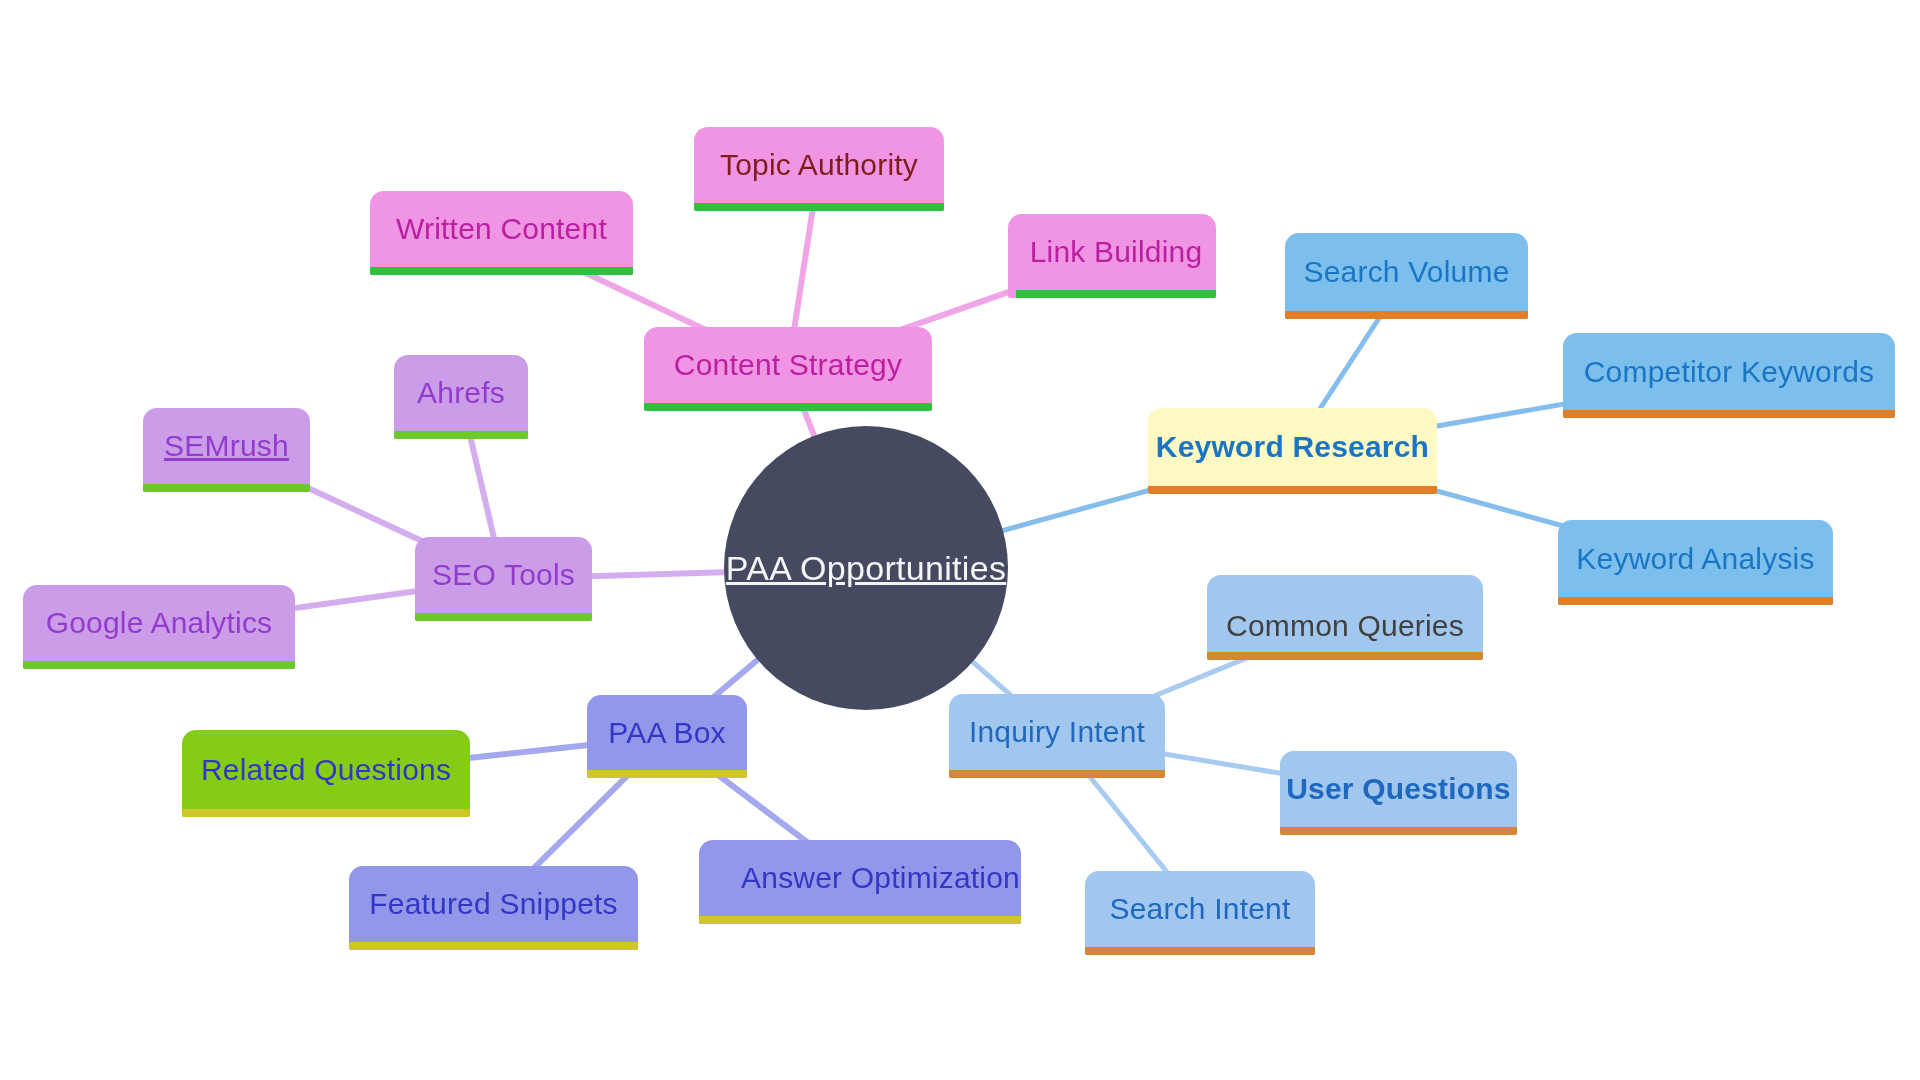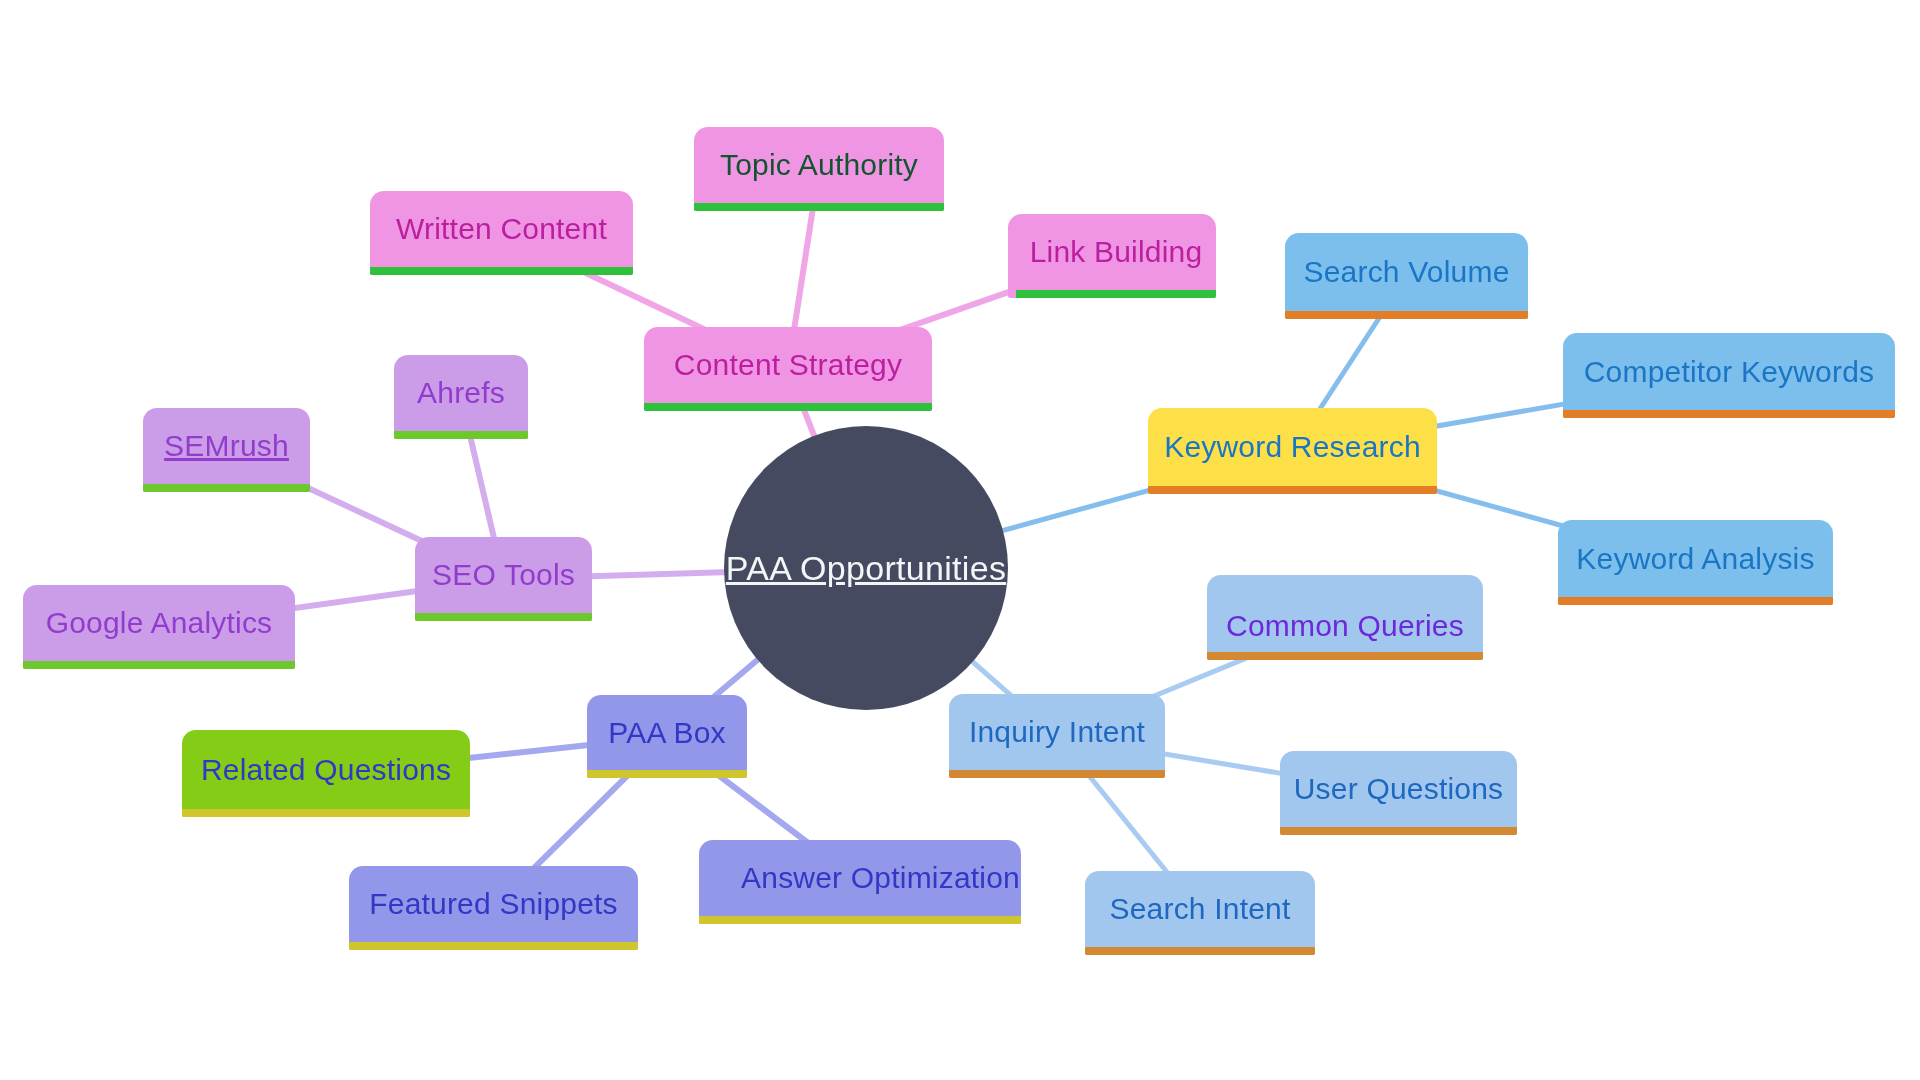--- a/index.html
+++ b/index.html
@@ -72,21 +72,21 @@
       <line x1="667" y1="736.5" x2="860" y2="882" stroke="#A4A8EE" stroke-width="6" stroke-linecap="round"></line>
     </svg>
   <div id="nodes">
       <div class="node" style="left: 644px; top: 327px; width: 288px; height: 84px; background: rgb(240, 149, 228);">
         <div class="label-area" style="color: rgb(187, 31, 160);">
           <span>Content Strategy</span>
         </div>
         <div class="bar" style="background: rgb(45, 193, 60);"></div>
       </div>
       <div class="node" style="left: 694px; top: 127px; width: 250px; height: 84px; background: rgb(240, 149, 228);">
-        <div class="label-area" style="color: #14532d;">
+        <div class="label-area" style="color: #7f1d1d;">
           <span>Topic Authority</span>
         </div>
         <div class="bar" style="background: rgb(45, 193, 60);"></div>
       </div>
       <div class="node" style="left: 370px; top: 191px; width: 263px; height: 84px; background: rgb(240, 149, 228);">
         <div class="label-area" style="color: rgb(187, 31, 160);">
           <span>Written Content</span>
         </div>
         <div class="bar" style="background: rgb(45, 193, 60);"></div>
       </div>
@@ -113,21 +113,21 @@
           <span>Ahrefs</span>
         </div>
         <div class="bar" style="background: rgb(109, 200, 44);"></div>
       </div>
       <div class="node" style="left: 23px; top: 585px; width: 272px; height: 84px; background: rgb(203, 157, 233);">
         <div class="label-area" style="color: rgb(146, 59, 205);">
           <span>Google Analytics</span>
         </div>
         <div class="bar" style="background: rgb(109, 200, 44);"></div>
       </div>
-      <div class="node" style="left: 1148px; top: 408px; width: 289px; height: 86px; background: #fde047;">
+      <div class="node" style="left: 1148px; top: 408px; width: 289px; height: 86px; background: #fef9c3; font-weight: bold;">
         <div class="label-area" style="color: rgb(26, 118, 197);">
           <span>Keyword Research</span>
         </div>
         <div class="bar" style="background: rgb(227, 126, 39);"></div>
       </div>
       <div class="node" style="left: 1285px; top: 233px; width: 243px; height: 86px; background: rgb(124, 190, 236);">
         <div class="label-area" style="color: rgb(26, 118, 197);">
           <span>Search Volume</span>
         </div>
         <div class="bar" style="background: rgb(227, 126, 39);"></div>
@@ -144,26 +144,26 @@
         </div>
         <div class="bar" style="background: rgb(227, 126, 39);"></div>
       </div>
       <div class="node" style="left: 949px; top: 694px; width: 216px; height: 84px; background: rgb(162, 199, 239);">
         <div class="label-area" style="color: rgb(30, 104, 192);">
           <span>Inquiry Intent</span>
         </div>
         <div class="bar" style="background: rgb(211, 136, 49);"></div>
       </div>
       <div class="node" style="left: 1207px; top: 575px; width: 276px; height: 85px; background: rgb(162, 199, 239);">
-        <div class="label-area" style="color: #6d28d9; margin-top: 25px;">
+        <div class="label-area" style="color: #404040; margin-top: 25px;">
           <span>Common Queries</span>
         </div>
         <div class="bar" style="background: rgb(211, 136, 49);"></div>
       </div>
-      <div class="node" style="left: 1280px; top: 751px; width: 237px; height: 84px; background: rgb(162, 199, 239);">
+      <div class="node" style="left: 1280px; top: 751px; width: 237px; height: 84px; background: rgb(162, 199, 239); font-weight: bold;">
         <div class="label-area" style="color: rgb(30, 104, 192);">
           <span>User Questions</span>
         </div>
         <div class="bar" style="background: rgb(211, 136, 49);"></div>
       </div>
       <div class="node" style="left: 1085px; top: 871px; width: 230px; height: 84px; background: rgb(162, 199, 239);">
         <div class="label-area" style="color: rgb(30, 104, 192);">
           <span>Search Intent</span>
         </div>
         <div class="bar" style="background: rgb(211, 136, 49);"></div>

